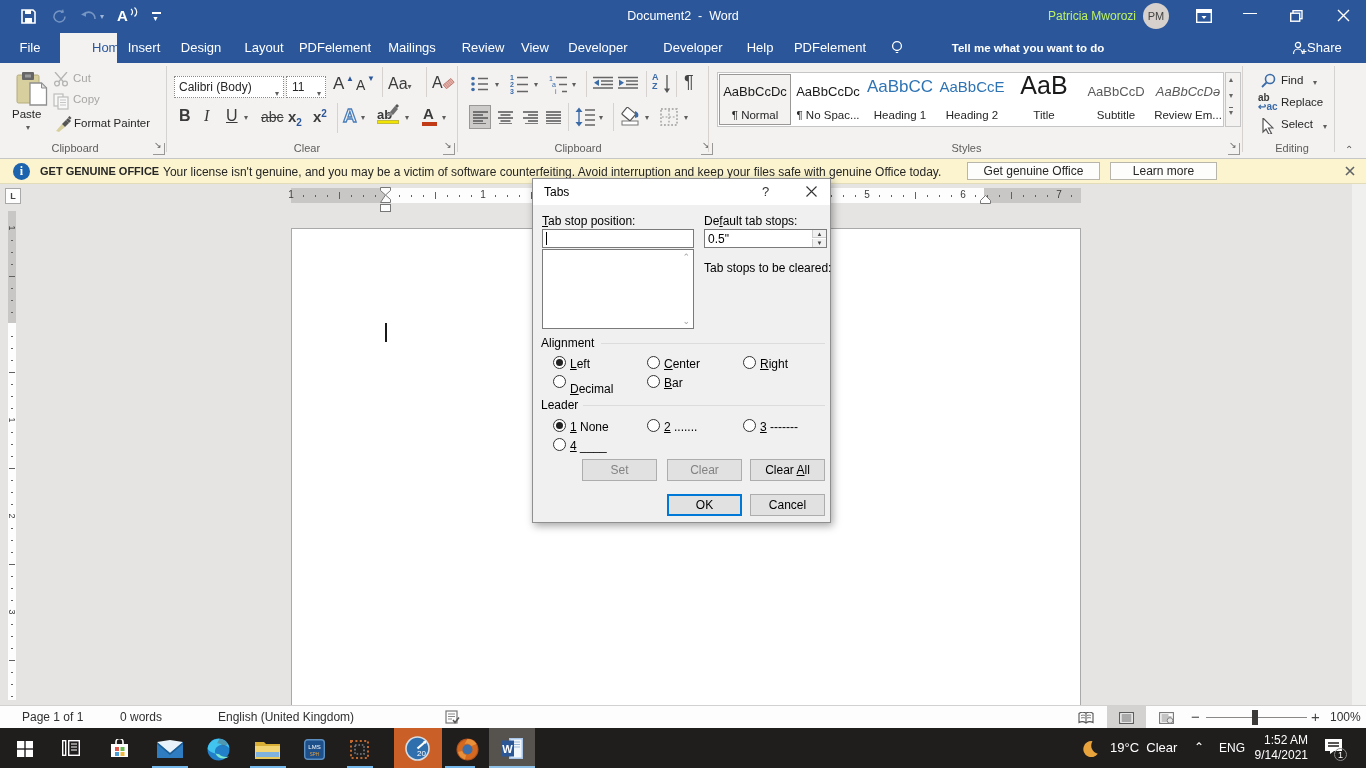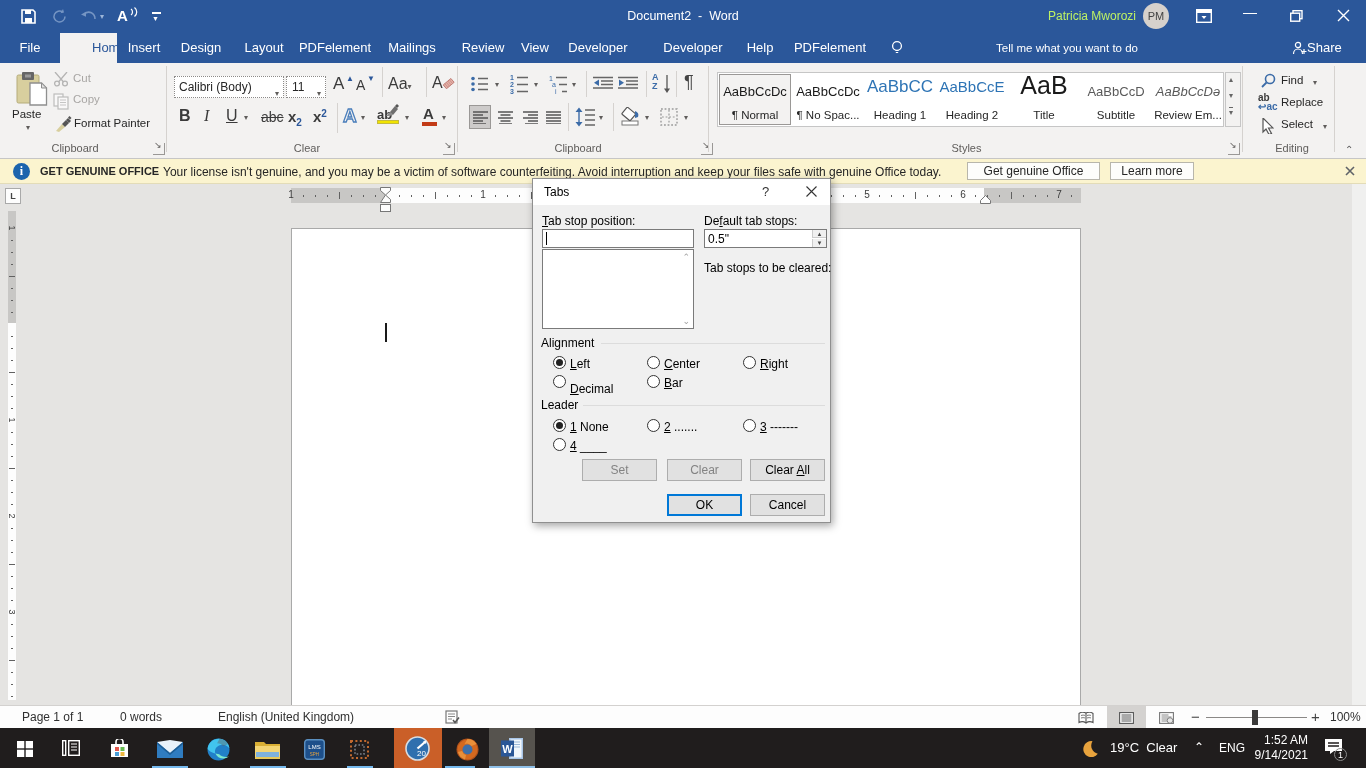--- a/index.html
+++ b/index.html
@@ -99,21 +99,21 @@
     <div class="rtab" style="left:443px">Review</div>
     <div class="rtab" style="left:495px">View</div>
     <div class="rtab" style="left:558px">Developer</div>
     <div class="rtab" style="left:653px">Developer</div>
     <div class="rtab" style="left:720px">Help</div>
     <div class="rtab" style="left:790px">PDFelement</div>
     <svg class="abs" style="left:891px;top:7px" width="12" height="17" viewBox="0 0 12 17">
         <circle cx="6" cy="6" r="4.4" fill="none" stroke="#fff" stroke-width="1.3"></circle>
         <path d="M4.5 10.5h3M4.8 12.5h2.4" stroke="#fff" stroke-width="1.2"></path>
       </svg>
-    <div class="rtab" style="left:918px;width:220px;text-align:right;font-weight:normal;font-size:11.5px">Tell me what you want to do</div>
+    <div class="rtab" style="left:918px;width:220px;text-align:center;font-weight:bold;font-size:11.5px">Tell me what you want to do</div>
     <svg class="abs" style="left:1292px;top:8px" width="16" height="15" viewBox="0 0 16 15">
         <circle cx="6" cy="4" r="2.6" fill="none" stroke="#fff" stroke-width="1.2"></circle>
         <path d="M1.5 13c0-3 2-5 4.5-5s4.5 2 4.5 5" fill="none" stroke="#fff" stroke-width="1.2"></path>
         <path d="M12 8v5M9.5 10.5h5" stroke="#fff" stroke-width="1.2"></path>
       </svg>
     <div class="rtab" style="left:1307px;width:50px;text-align:left">Share</div>
   </div>
   <div id="ribbon">
 
     <div class="abs" style="left:0;top:0;width:166px;height:96px">
@@ -328,21 +328,21 @@
       <div class="glabel" style="left:-26px;width:150px">Editing</div>
     </div>
     <div class="gsep" style="left:1334px"></div>
     <div class="abs" style="left:1345px;top:81px;font-size:10px;color:#555">⌃</div>
   </div>
   <div id="msgbar">
     <div class="abs" style="left:13px;top:4px;width:17px;height:17px;border-radius:50%;background:#1c64ad;color:#fff;font-size:12px;font-weight:bold;text-align:center;line-height:17px;font-family:'Liberation Serif',serif">i</div>
     <span class="abs" style="left:40px;top:6px;font-weight:bold;font-size:11px;color:#262626">GET GENUINE OFFICE</span>
     <span class="abs" style="left:163px;top:6px;font-size:12px;color:#262626;white-space:nowrap">Your license isn't genuine, and you may be a victim of software counterfeiting. Avoid interruption and keep your files safe with genuine Office today.</span>
     <div class="msgbtn" style="left:967px;width:133px;line-height:16px">Get genuine Office</div>
-    <div class="msgbtn" style="left:1110px;width:84px;line-height:16px">Learn more</div>
+    <div class="msgbtn" style="left:1110px;width:107px;line-height:16px">Learn more</div>
     <svg class="abs" style="left:1345px;top:7px" width="10" height="10" viewBox="0 0 10 10">
         <path d="M1 1l8 8M9 1L1 9" stroke="#5f6368" stroke-width="1.6"></path>
       </svg>
   </div>
   <div id="canvas">
     <div id="page"></div>
     <div id="hruler">
         <div class="rmarg" style="left: 0px; width: 94px;"></div>
         <div class="rmarg" style="left: 693px; width: 97px;"></div>
         <div class="rnum" style="left: -5px;">1</div>

